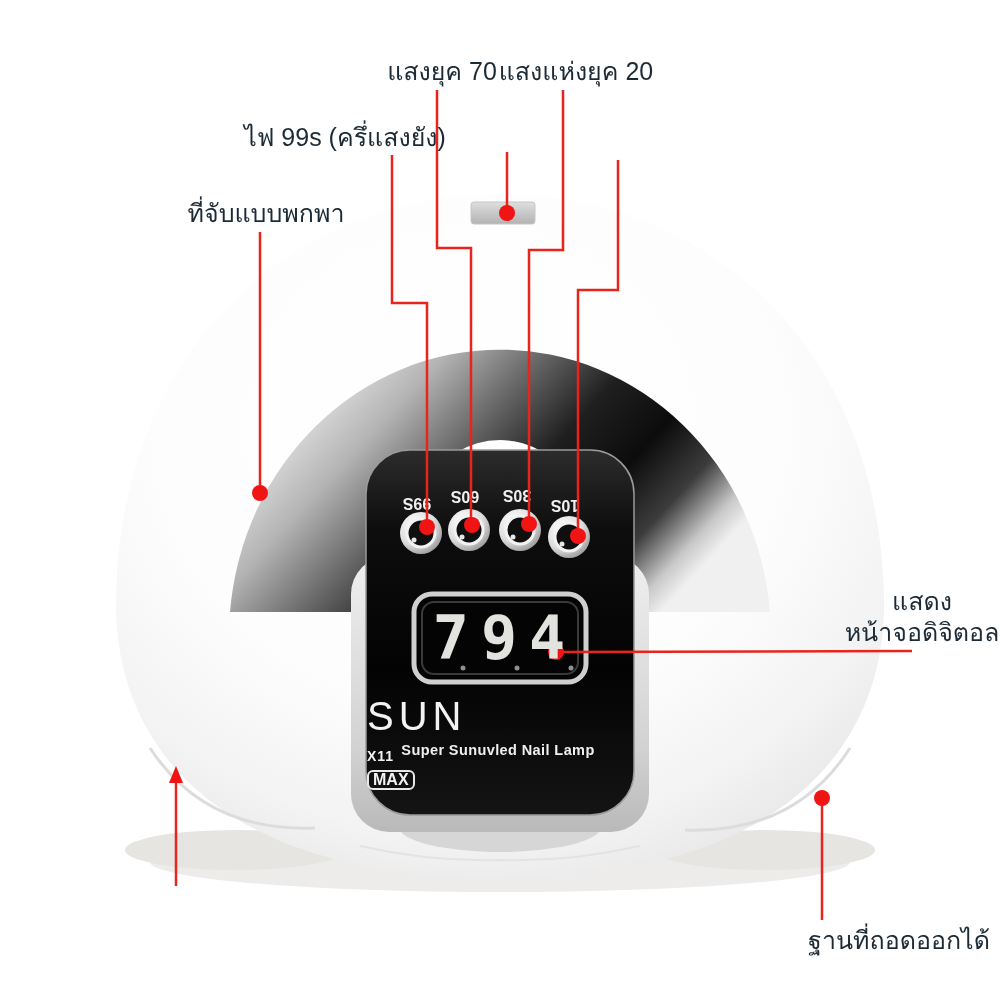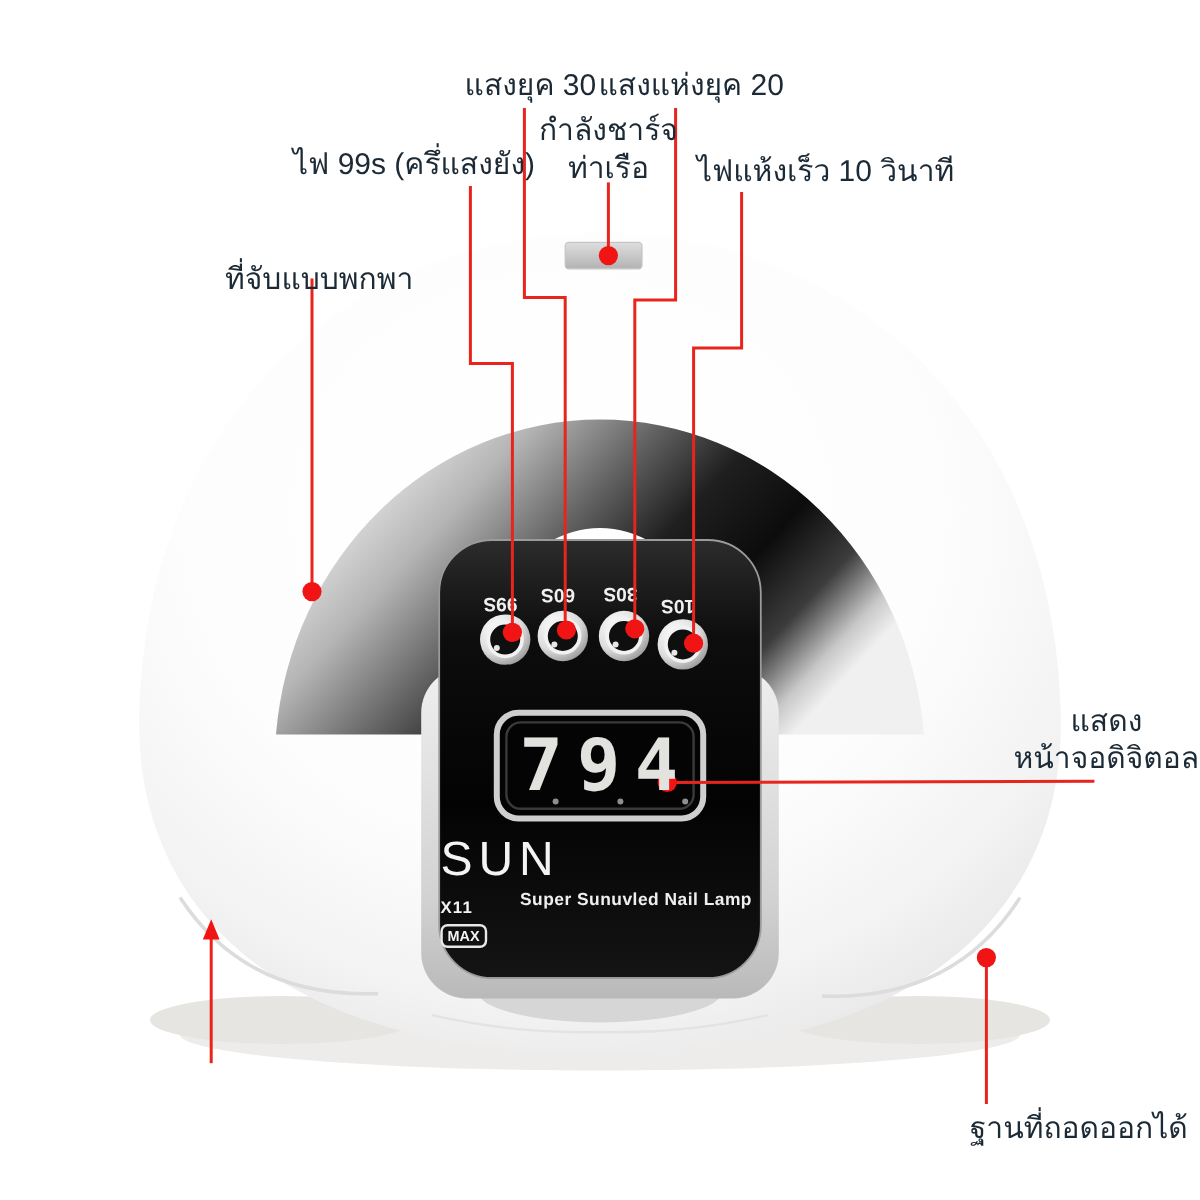--- a/index.html
+++ b/index.html
@@ -6,24 +6,24 @@
   #canvas{position:relative;width:1000px;height:1000px;background:#ffffff;overflow:hidden;
           font-family:"Liberation Sans", sans-serif;}
   #canvas svg{position:absolute;left:0;top:0;}
   .callout{position:absolute;color:#1c2a36;font-size:25px;line-height:1.22;white-space:nowrap;
            transform:translateX(-50%);text-align:center;}
   
   .brand-row{position:absolute;left:367px;top:694px;width:266px;display:flex;align-items:baseline;
              justify-content:center;gap:9px;color:#f3f3f3;flex-direction:column;}
   .brand-sun{font-size:40px;letter-spacing:5px;font-weight:400;}
   .brand-model{font-size:14px;font-weight:700;letter-spacing:1px;}
-  .brand-badge{font-size:12px;font-weight:700;border:2px solid #e8e8e8;border-radius:6px;
+  .brand-badge{font-size:16px;font-weight:700;border:2px solid #e8e8e8;border-radius:6px;
                padding:0 4px;line-height:16px;transform:translateY(-3px);}
   .tagline{position:absolute;left:367px;top:742px;width:262px;text-align:center;color:#efefef;
-           font-size:14.5px;font-weight:700;letter-spacing:.4px;padding-left:32px;}
+           font-size:14.5px;font-weight:700;letter-spacing:.4px;}
   
   .display-digits{position:absolute;left:414px;top:594px;width:172px;height:88px;display:flex;
                   align-items:center;justify-content:center;color:#e2e2de;
                   font-family:"DejaVu Sans Mono", monospace;font-size:60px;font-weight:700;
                   letter-spacing:12px;padding-left:10px;box-sizing:border-box;}
 </style>
 </head>
 <body>
 
 <div id="canvas">
@@ -155,28 +155,23 @@
   </svg>
 
   <div class="brand-row">
     <span class="brand-sun">SUN</span>
     <span class="brand-model">X11</span>
     <span class="brand-badge">MAX</span>
   </div>
   <div class="tagline">Super Sunuvled Nail Lamp</div>
   <div class="display-digits">794</div>
 
-  <div class="callout" style="left:442px;top:56px;">แสงยุค 30</div>
+  <div class="callout" style="left:442px;top:56px;">แสงยุค 70</div>
   <div class="callout" style="left:576px;top:56px;">แสงแห่งยุค 20</div>
   <div class="callout" style="left:345px;top:122px;">ไฟ 99s (ครึ่แสงยัง)</div>
-  <div class="callout" style="left:507px;top:94px;">
-    <div>กำลังชาร์จ</div>
-    <div>ท่าเรือ</div>
-  </div>
-  <div class="callout" style="left:688px;top:128px;">ไฟแห้งเร็ว 10 วินาที</div>
-  <div class="callout" style="left:266px;top:198px;margin-top:20px;">ที่จับแบบพกพา</div>
+  <div class="callout" style="left:266px;top:198px;">ที่จับแบบพกพา</div>
   <div class="callout" style="left:922px;top:586px;">
     <div>แสดง</div>
     <div>หน้าจอดิจิตอล</div>
   </div>
   <div class="callout" style="left:855px;top:925px;margin-left:44px;">ฐานที่ถอดออกได้</div>
 
 </div>
 
 </body></html>

